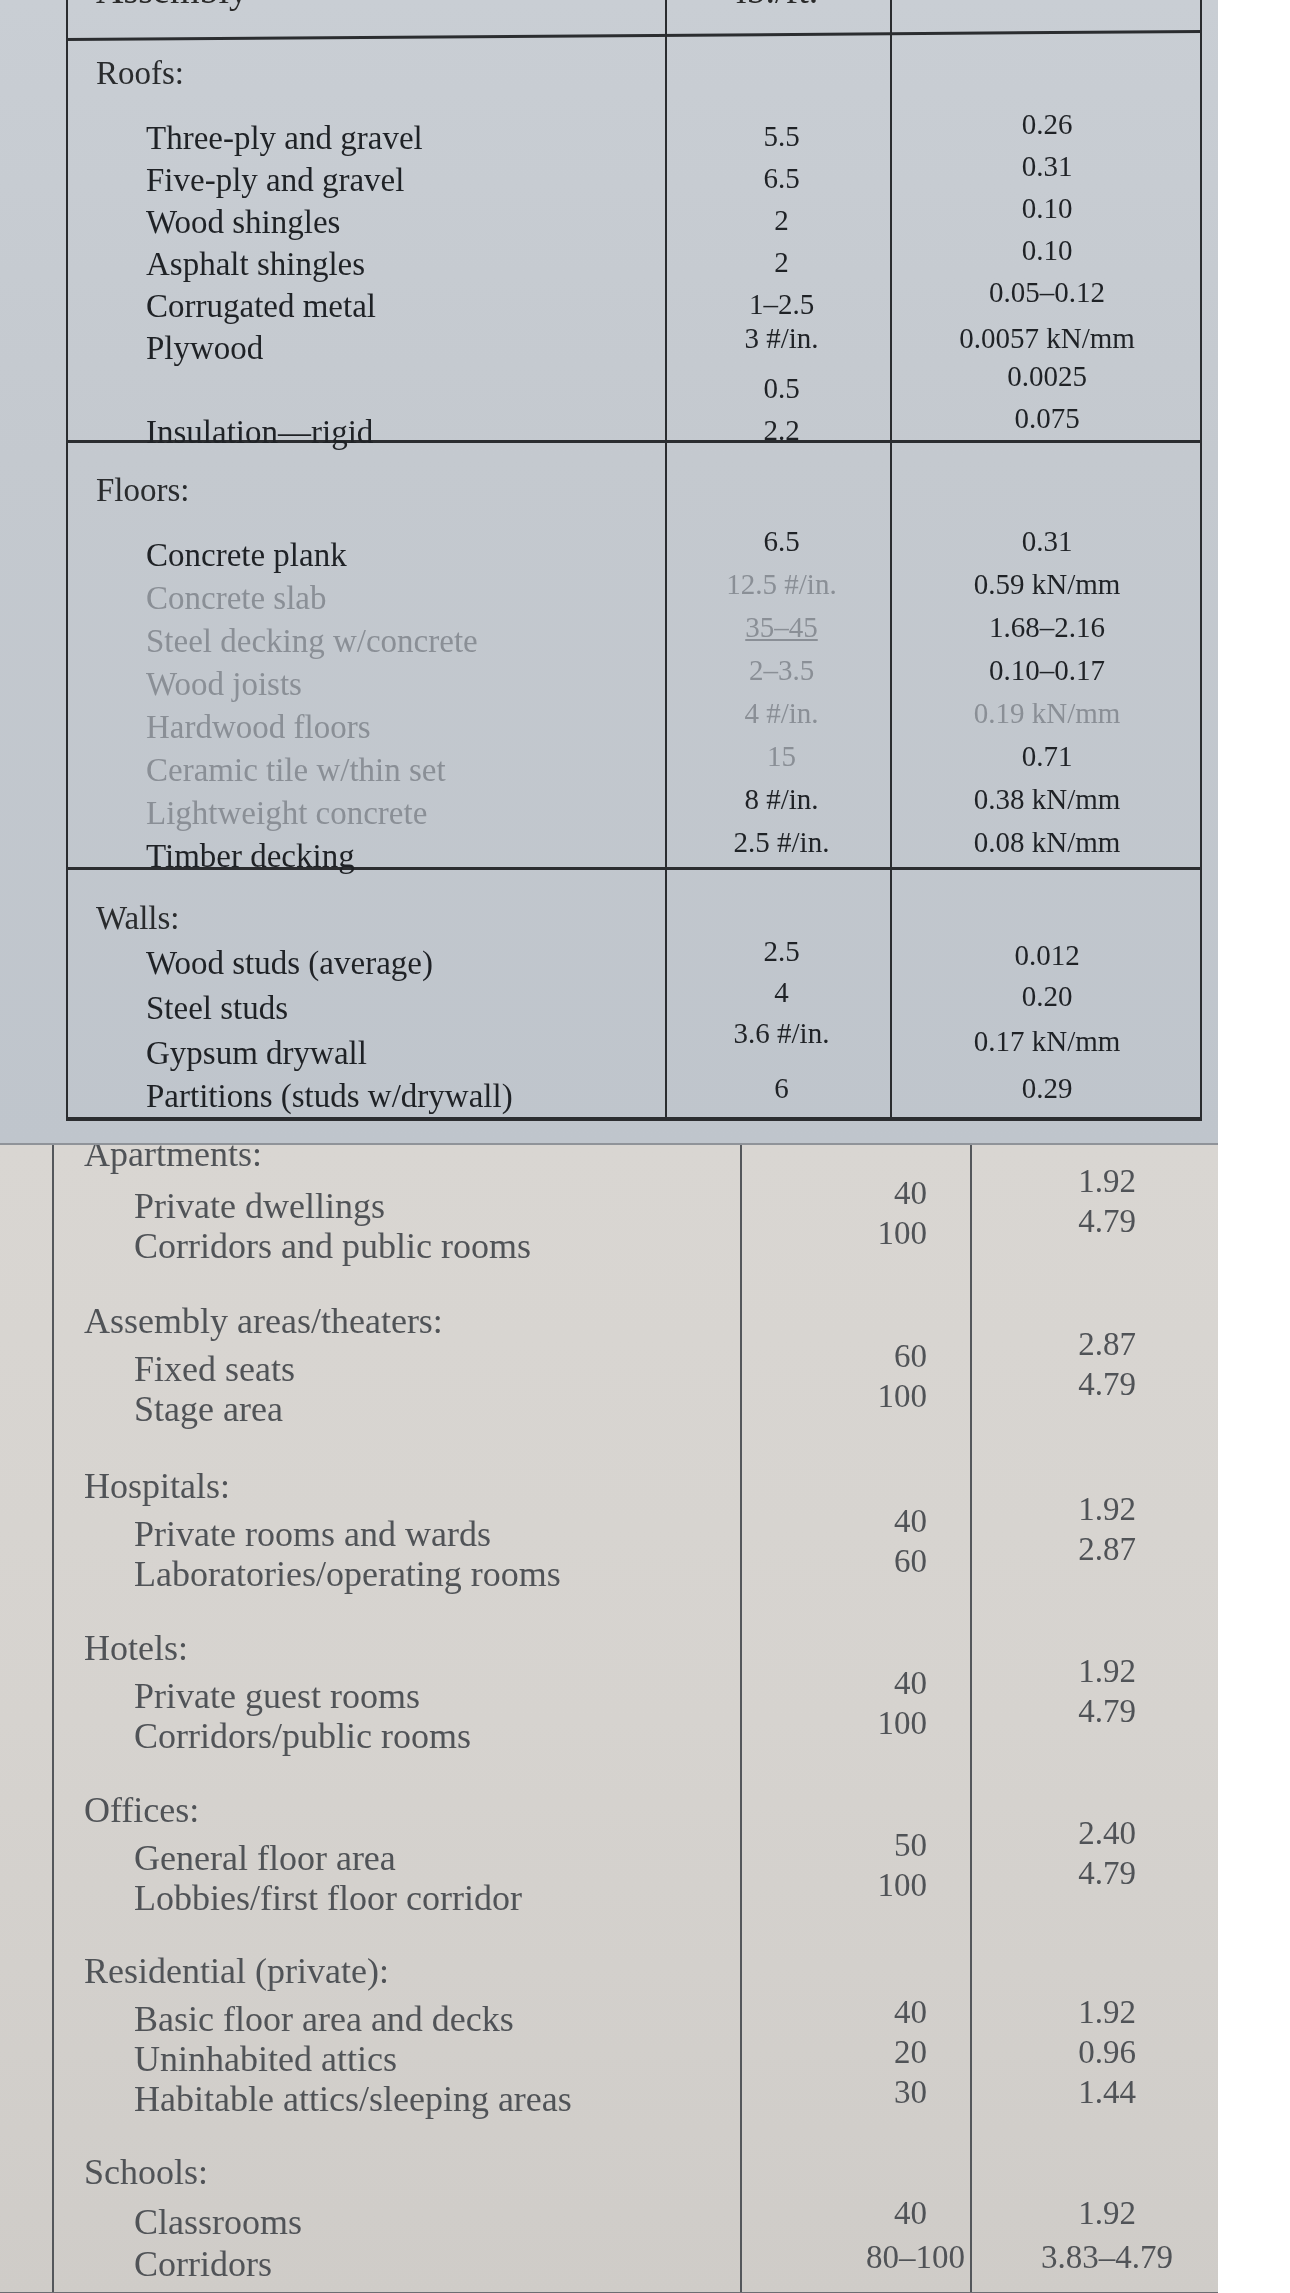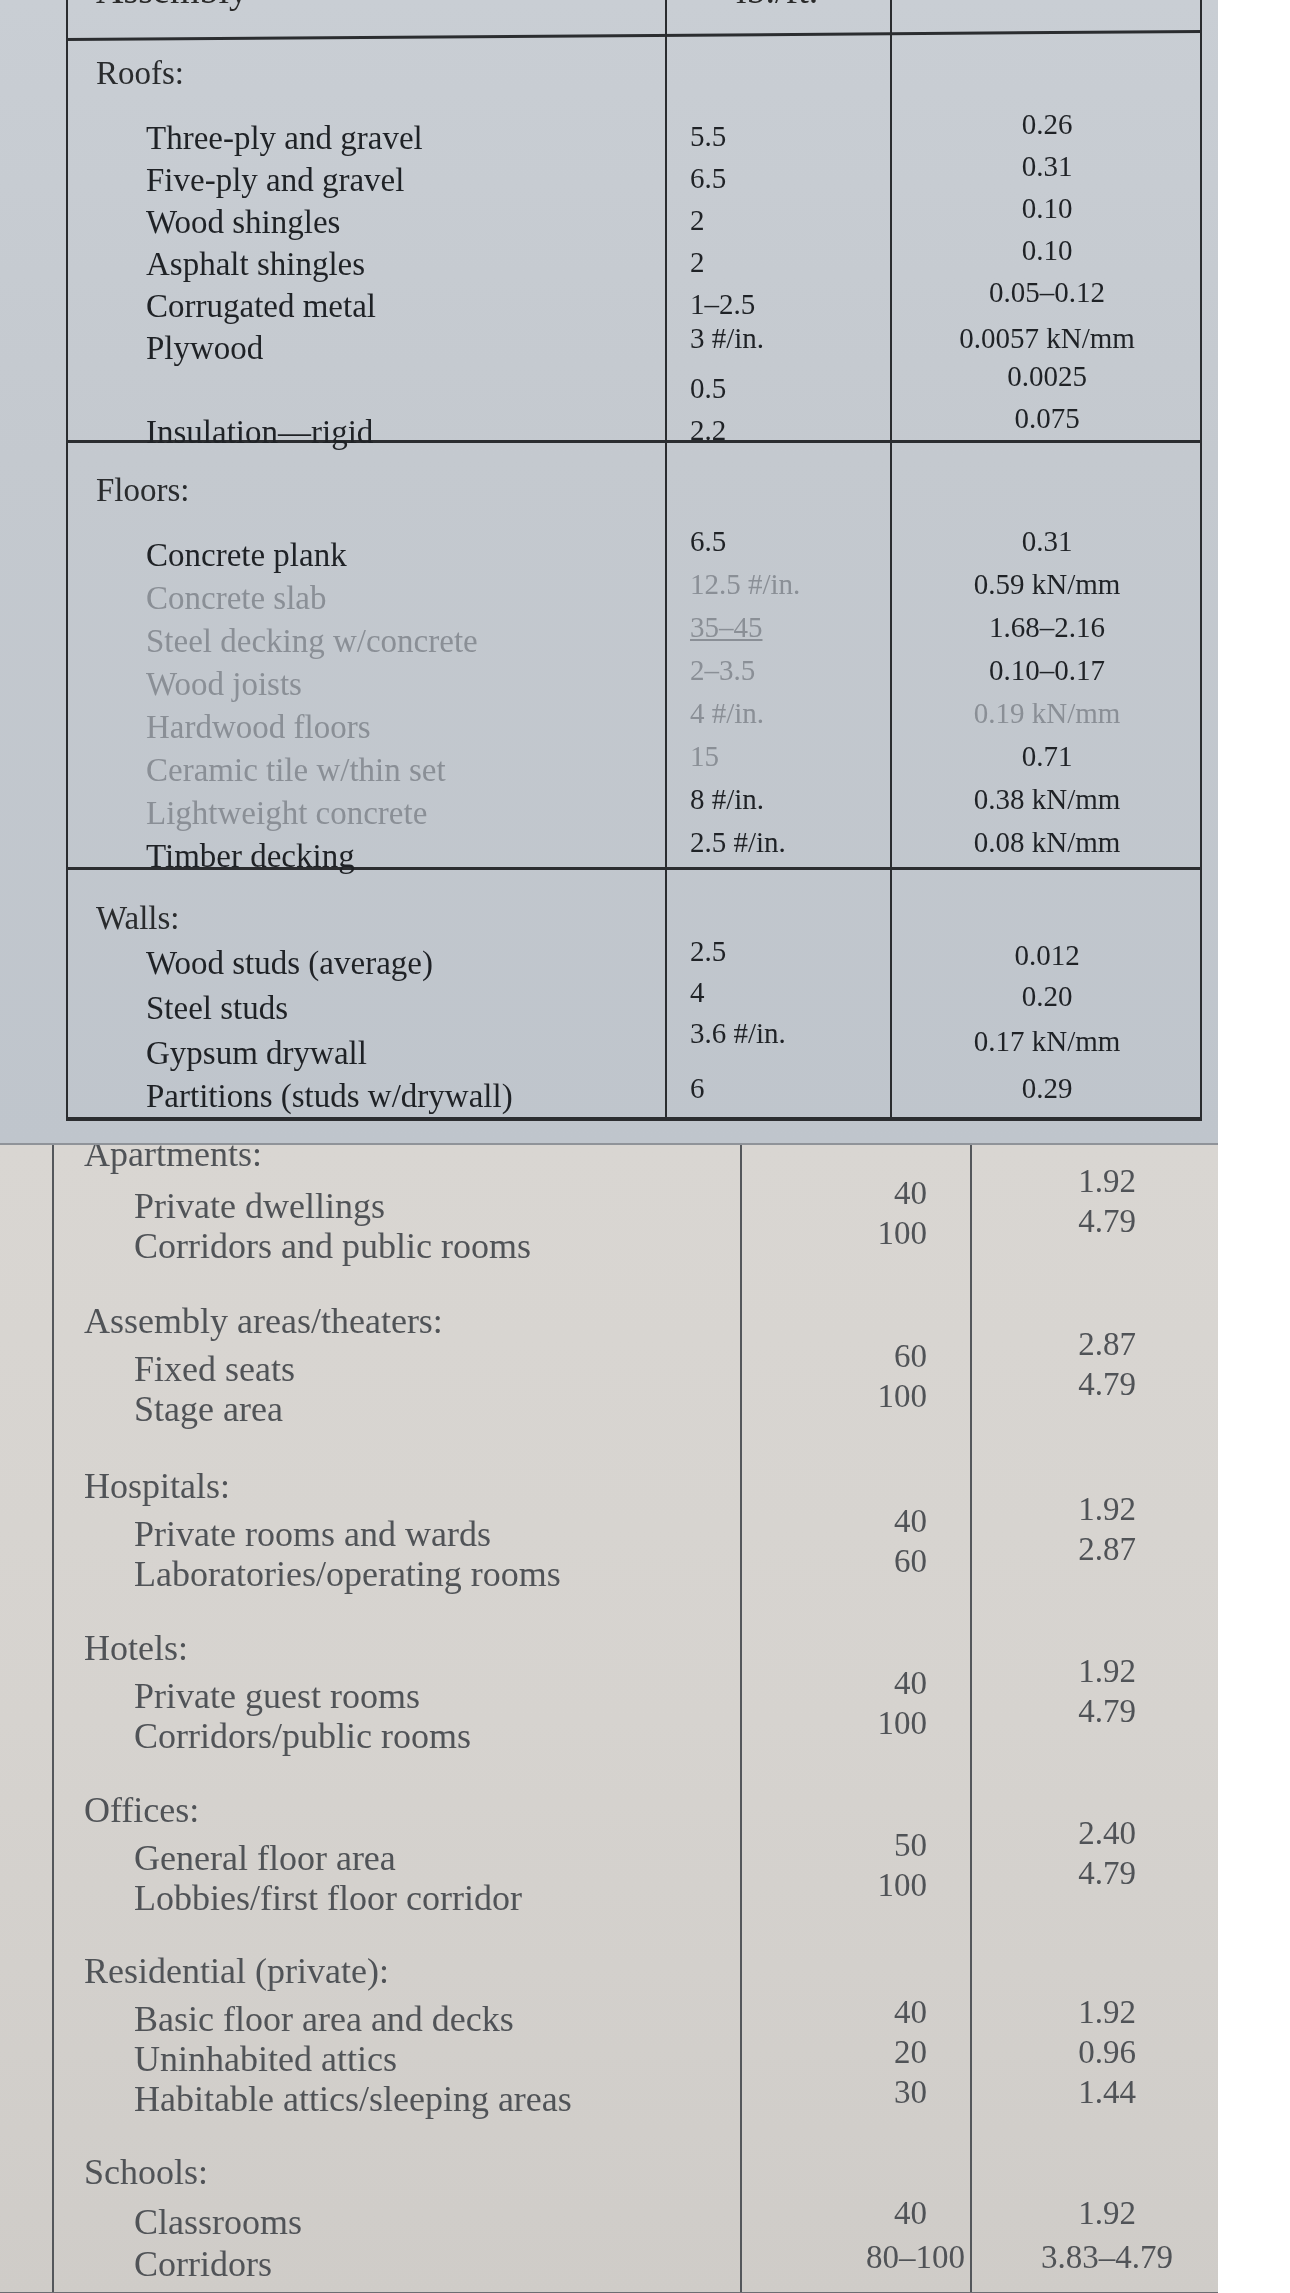--- a/index.html
+++ b/index.html
@@ -22,21 +22,21 @@
   
   .t1 { position: absolute; left: 66px; top: -40px; width: 1136px; }
   .t1 .vline { position: absolute; top: 0; width: 2px; background: #2a2c2f; }
   .t1 .hline { position: absolute; left: 0; height: 3px; background: #2b2d30; }
   .t1 .header { position: absolute; top: 0; left: 0; width: 100%; height: 80px; }
   .t1 .hcell { position: absolute; top: 8px; font-size: 38px; color: #2a2a2a; }
   .t1 .section { position: absolute; left: 0; width: 100%; }
   .t1 .sec-title { position: absolute; left: 30px; font-size: 33px; color: #2a2c2e; }
   .t1 .row { position: absolute; left: 0; width: 100%; height: 43px; padding-left: 44px; }
   .t1 .row .c-name { position: absolute; left: 80px; font-size: 33px; white-space: nowrap; }
-  .t1 .row .c-lb { position: absolute; left: 624px; width: 225px; font-size: 29px; }
+  .t1 .row .c-lb { position: absolute; left: 603px; width: 225px; text-align: center; font-size: 29px; }
   .t1 .row .c-kn { position: absolute; left: 826px; width: 310px; text-align: center; font-size: 29px; }
   .faded { color: #8a8f96 !important; }
 
   
   .t2 { position: absolute; left: 52px; top: -8px; width: 1188px; height: 1160px; }
   .t2 .vline { position: absolute; top: 0; bottom: 0; width: 2px; background: #54575b; }
   .t2 .group { position: absolute; left: 0; width: 100%; }
   .t2 .g-title { position: absolute; left: 32px; font-size: 36px; color: #505357; white-space: nowrap; }
   .t2 .row { position: absolute; left: 0; width: 100%; height: 37px; }
   .t2 .row .c-name { position: absolute; left: 82px; font-size: 36px; color: #505357; white-space: nowrap; }

